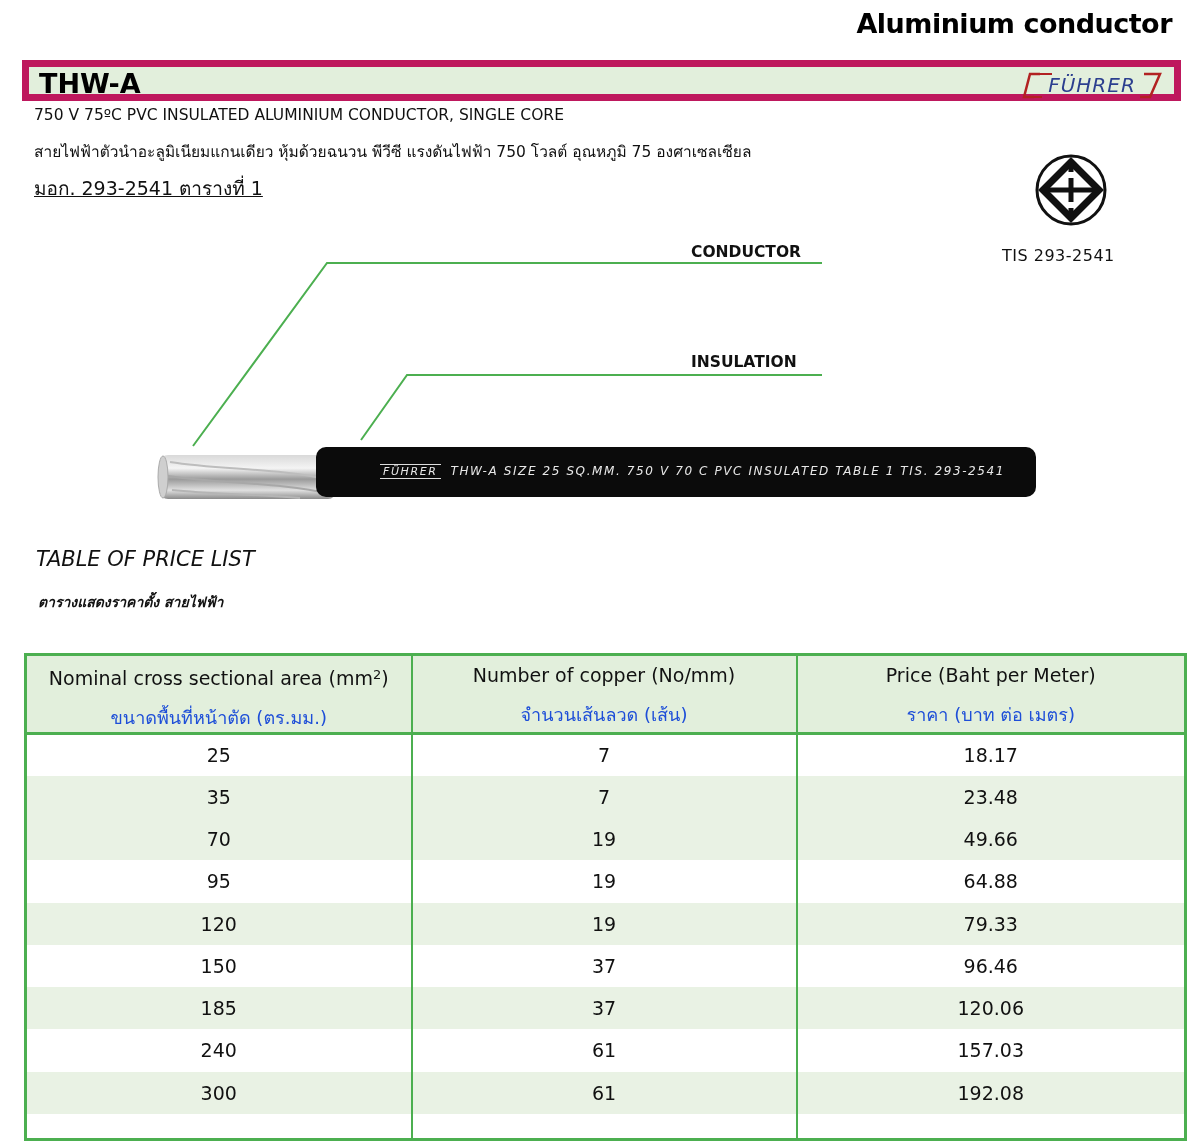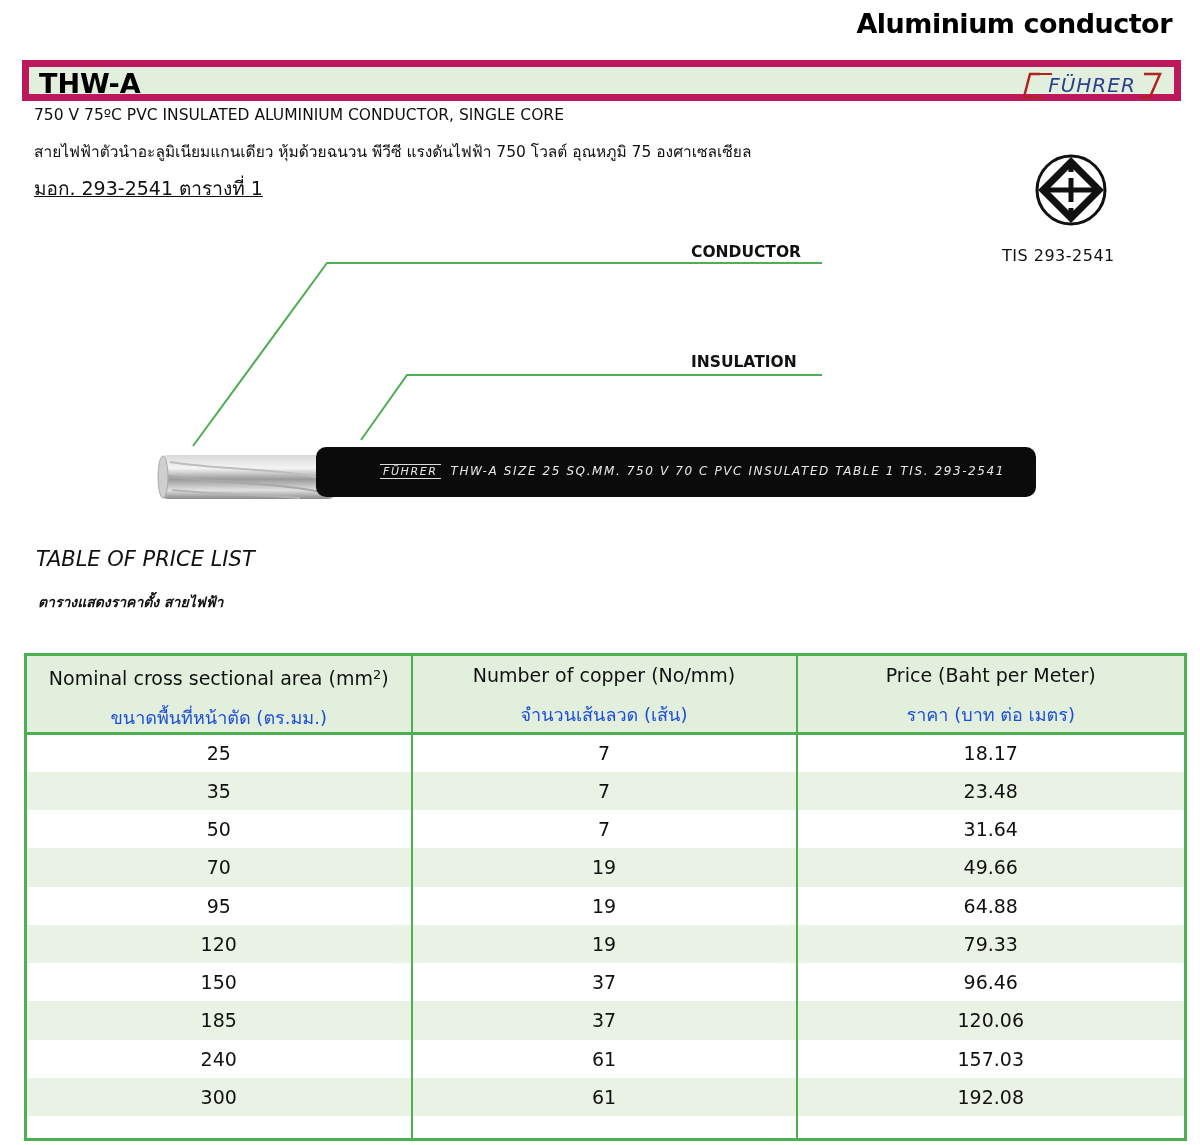--- a/index.html
+++ b/index.html
@@ -161,25 +161,20 @@
     <tr>
         <td>25</td>
         <td>7</td>
         <td>18.17</td>
       </tr>
     <tr class="alt">
         <td>35</td>
         <td>7</td>
         <td>23.48</td>
       </tr>
-    <tr>
-        <td>50</td>
-        <td>7</td>
-        <td>31.64</td>
-      </tr>
     <tr class="alt">
         <td>70</td>
         <td>19</td>
         <td>49.66</td>
       </tr>
     <tr>
         <td>95</td>
         <td>19</td>
         <td>64.88</td>
       </tr>

